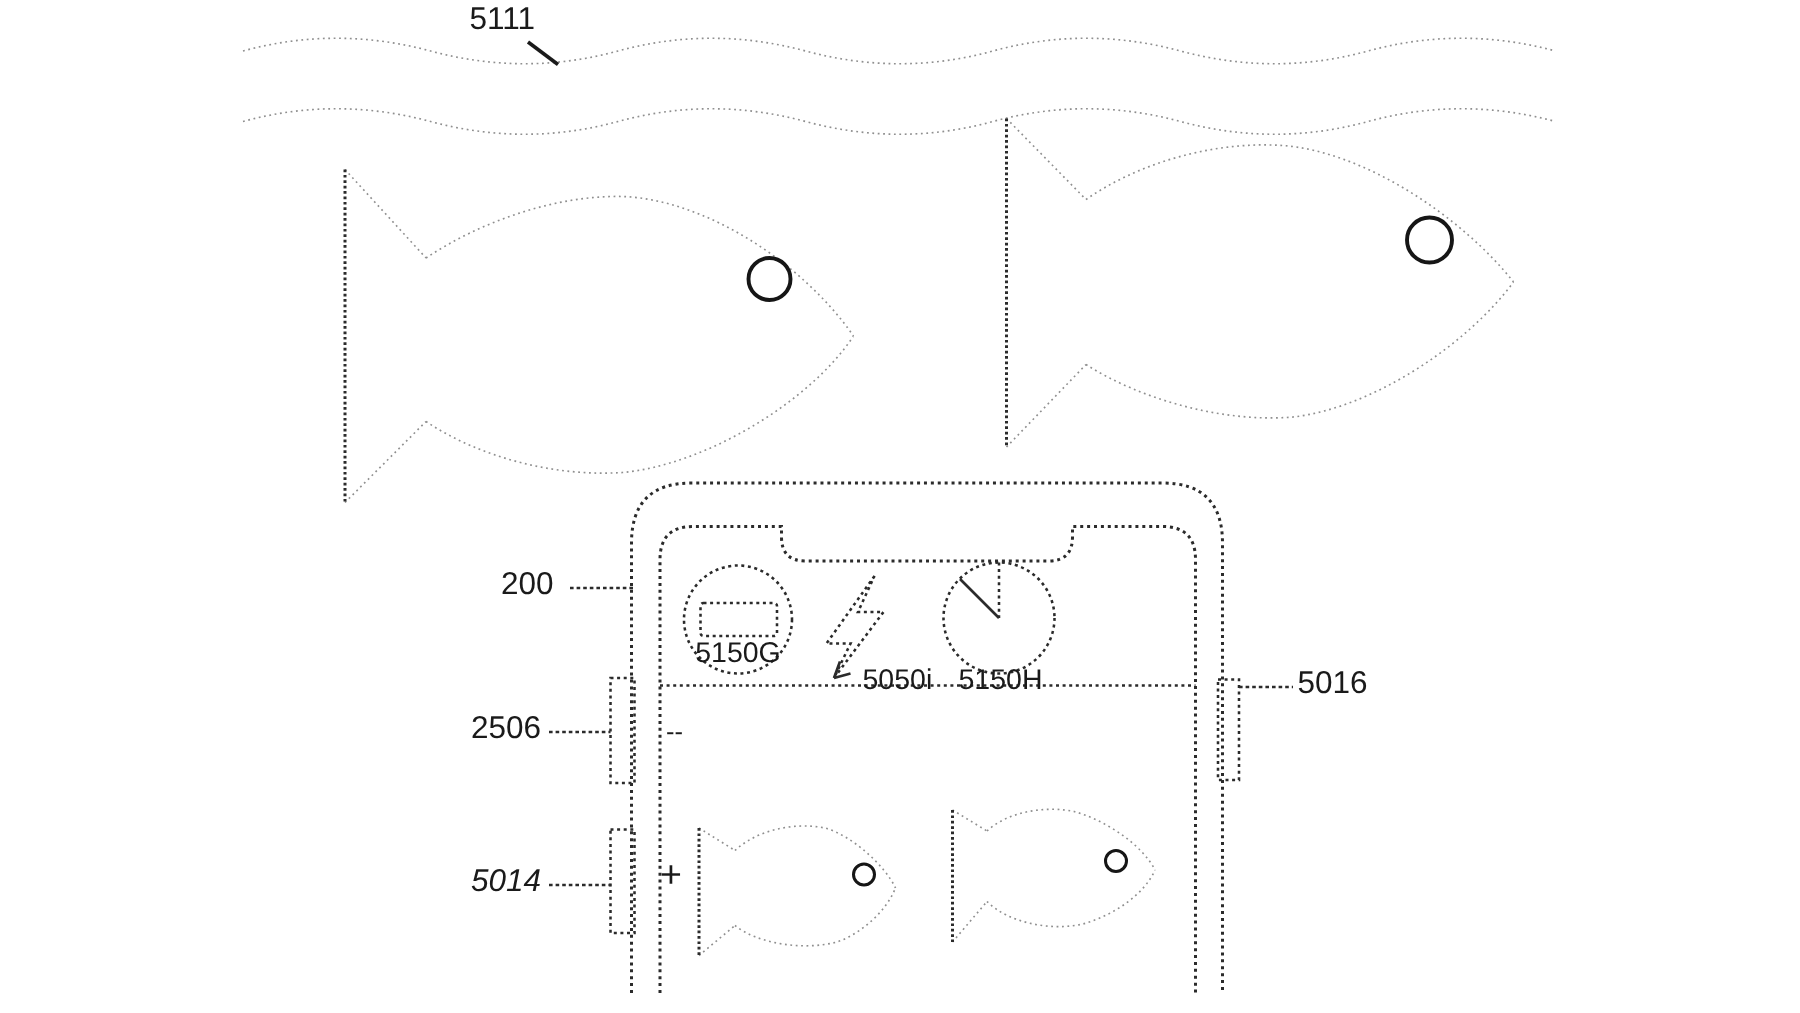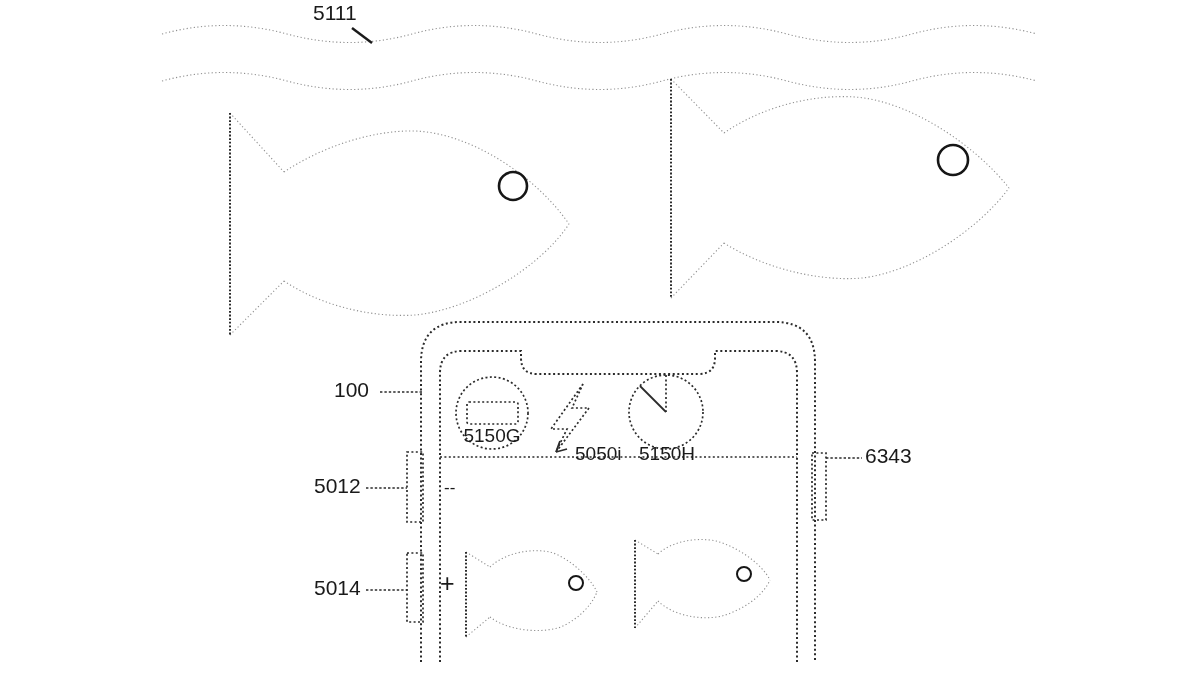--- a/index.html
+++ b/index.html
@@ -99,24 +99,24 @@
     <g>
       <path class="ln-solid" d="M352,28 L372,43"></path>
       <path class="ln-leader" d="M380,392 H423"></path>
       <path class="ln-leader" d="M366,488 H407"></path>
       <path class="ln-leader" d="M366,590 H407"></path>
       <path class="ln-leader" d="M826,458 H862"></path>
     </g>
   </svg>
 
   <div class="label" style="left:313px; top:2px;">5111</div>
-  <div class="label" style="left:334px; top:379px;">100</div>
-  <div class="label" style="left:314px; top:475px;">5012</div>
-  <div class="label" style="left:314px; top:577px;">5014</div>
-  <div class="label" style="left:865px; top:445px;">6343</div>
+  <div class="label" style="left:334px; top:379px;">200</div>
+  <div class="label" style="left:314px; top:475px;">2506</div>
+  <div class="label" style="left:314px; top:577px;font-style:italic;">5014</div>
+  <div class="label" style="left:865px; top:445px;">5016</div>
 
   <div class="label icon-label centered" style="left:452px; top:426px; width:80px;">5150G</div>
   <div class="label icon-label" style="left:575px; top:444px;">5050i</div>
   <div class="label icon-label centered" style="left:627px; top:444px; width:80px;">5150H</div>
 
   <div class="label" style="left:444px; top:479px; font-size:17px;">--</div>
   <div class="label" style="left:440px; top:571px; font-size:25px;">+</div>
 
 </div>
 

